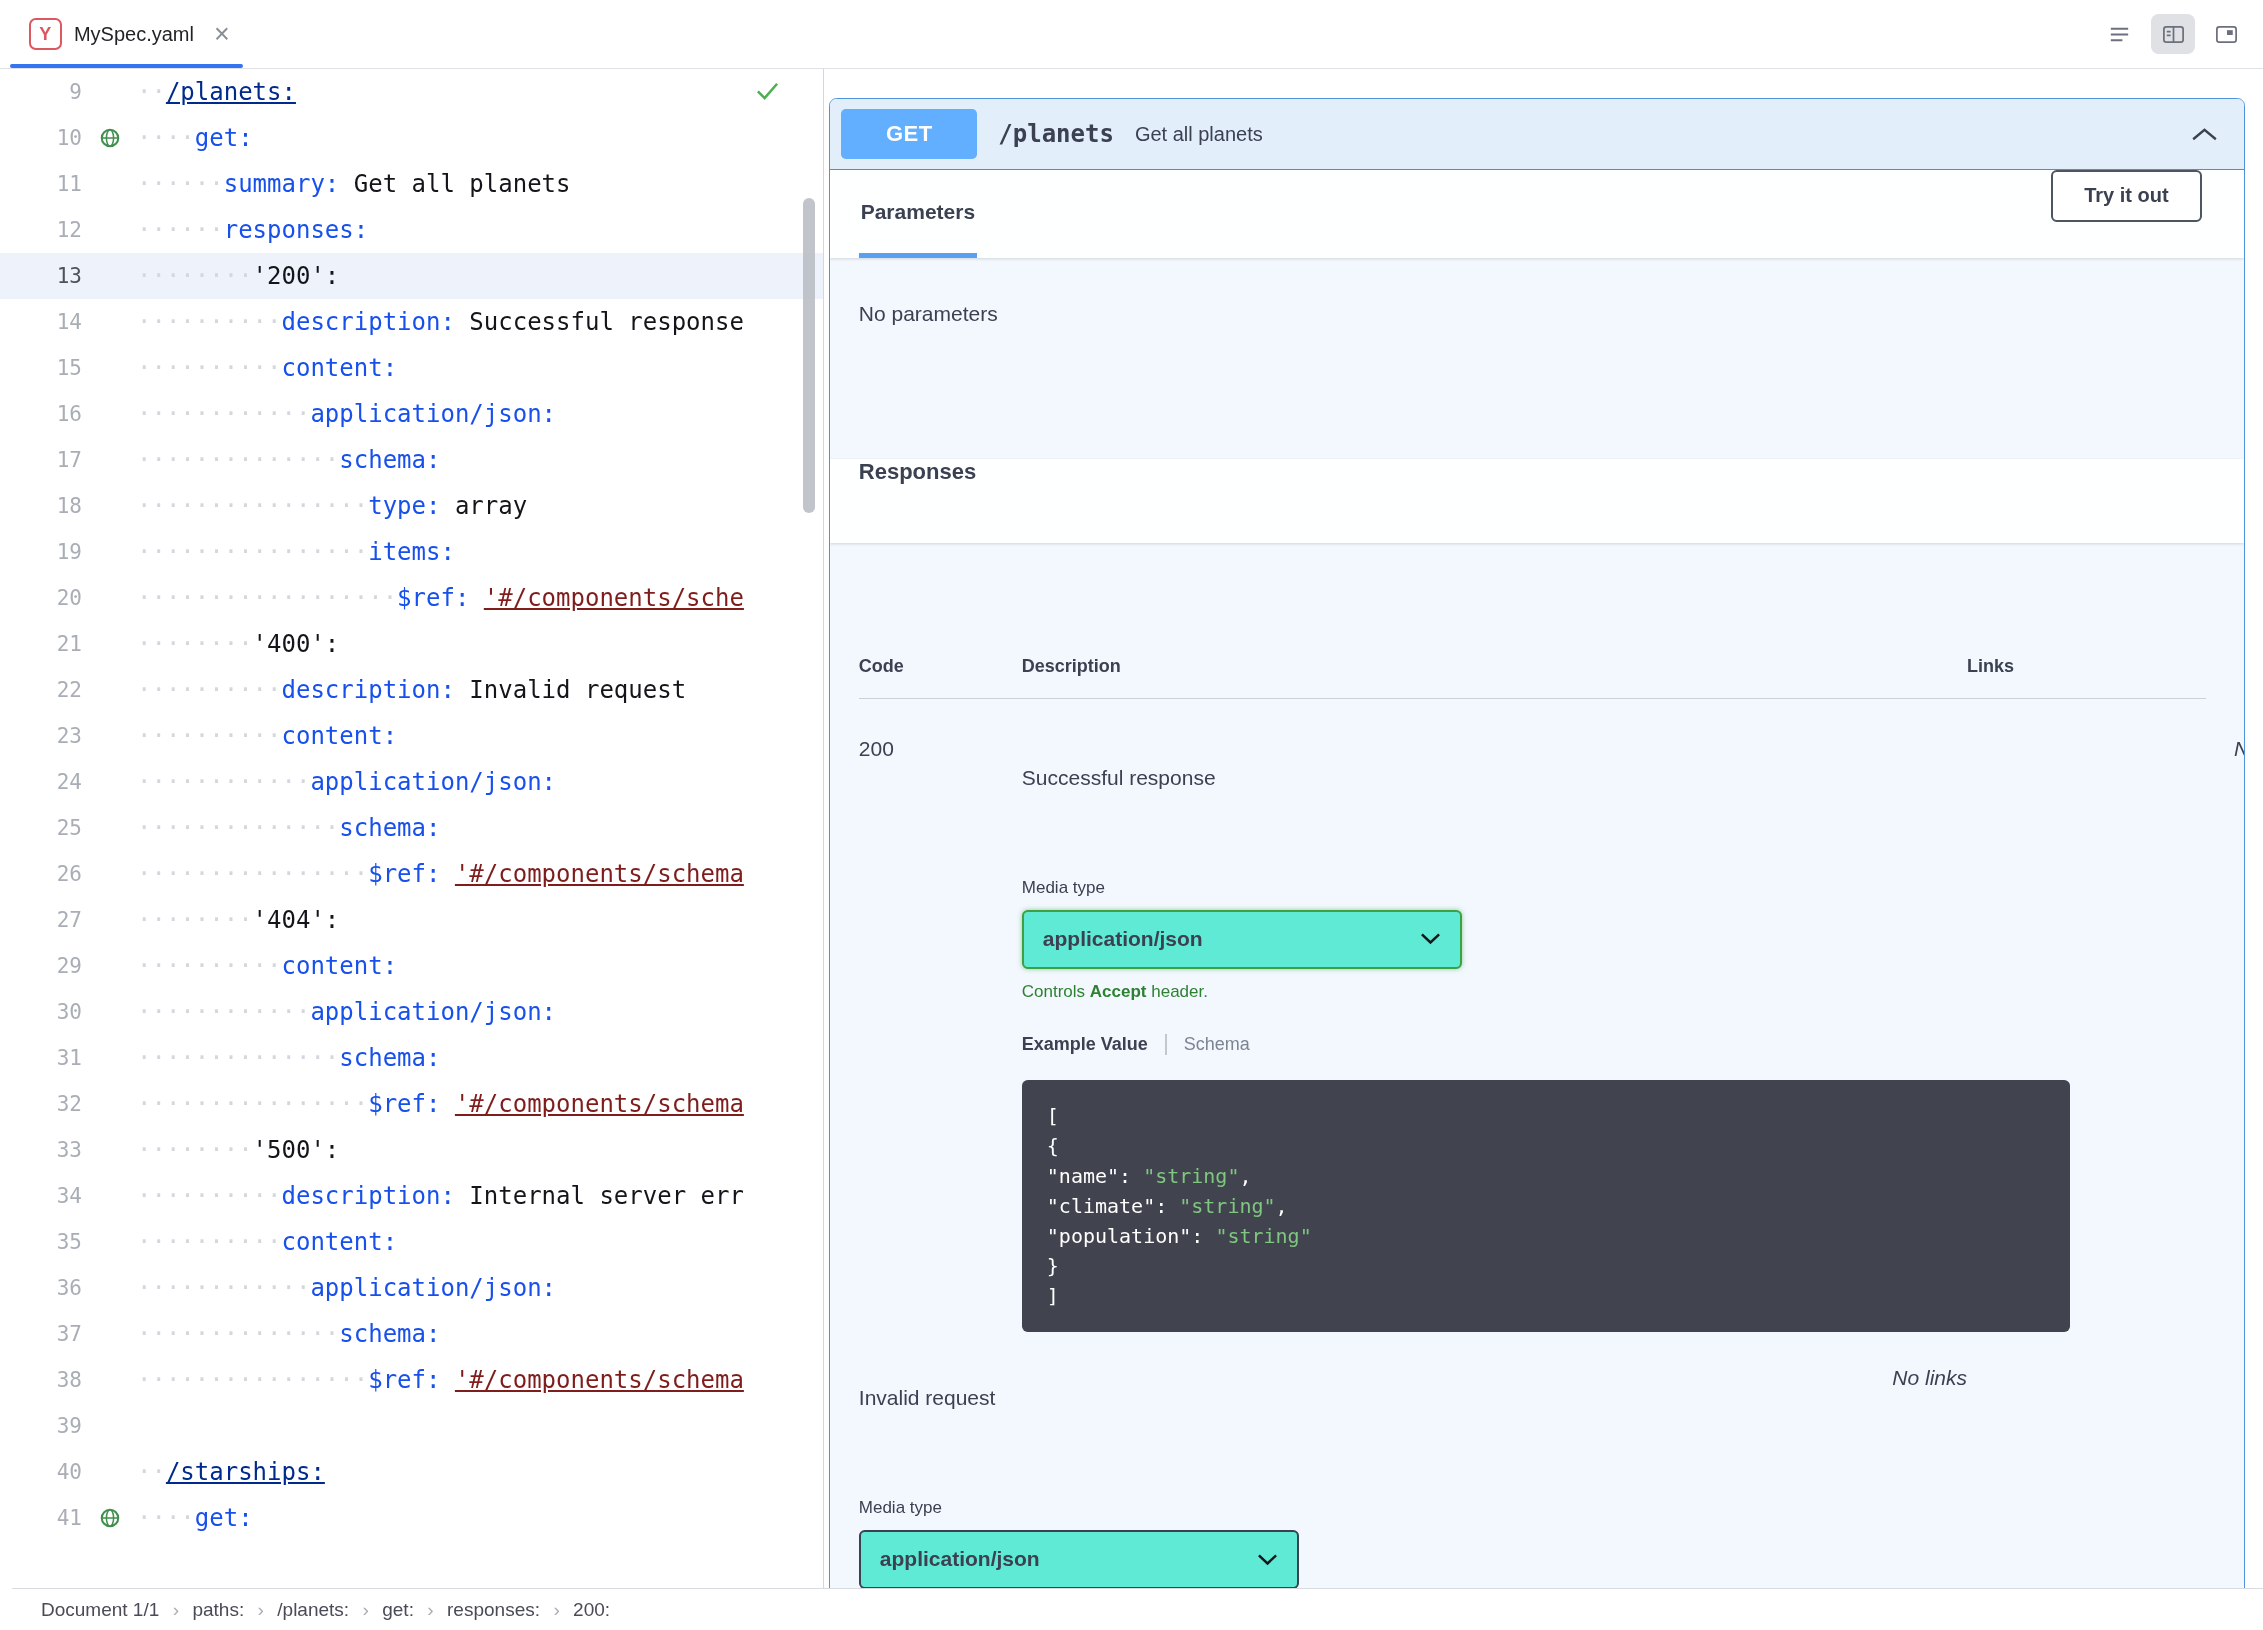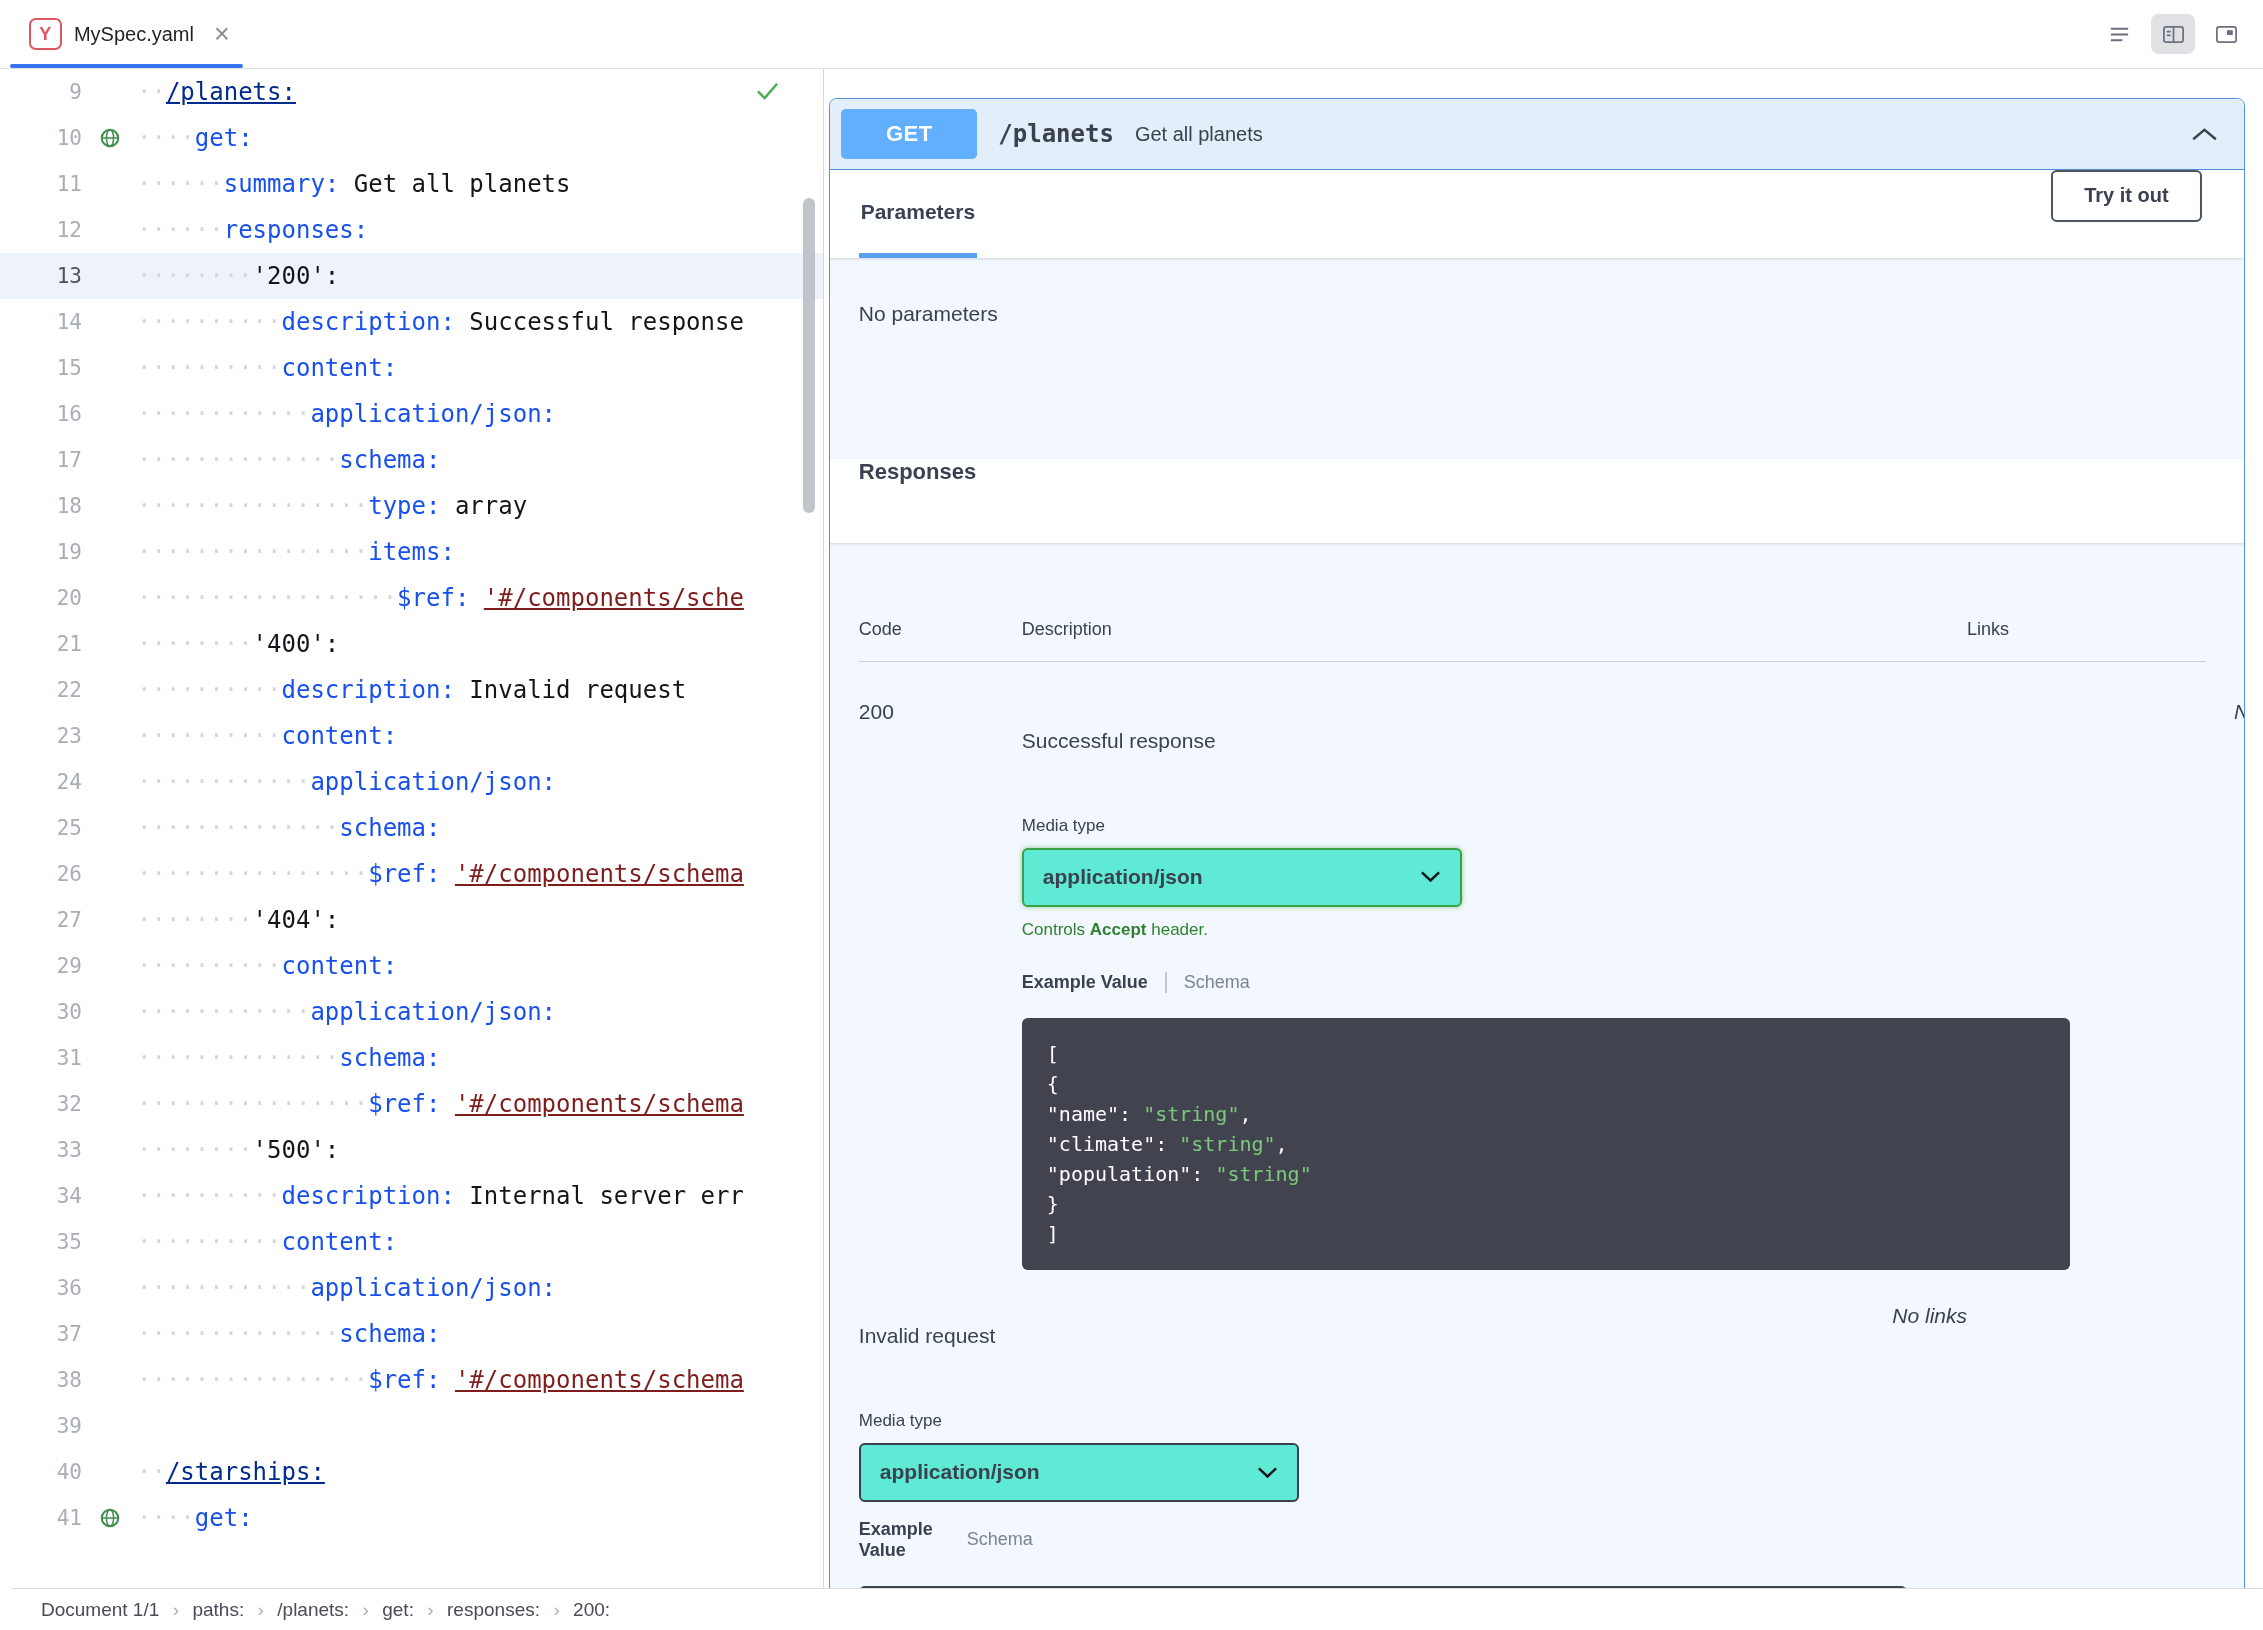--- a/index.html
+++ b/index.html
@@ -49,29 +49,29 @@
   .sec-params { height:88px; }
   .ptab { height:100%; display:flex; align-items:center; border-bottom:5.7px solid #5aa0f0; padding:0 1.9px; }
   .ptab span { font-size:21px; font-weight:bold; color:#3b4151; }
   .tryit { margin-left:auto; margin-right:13.4px; background:#fff; border:2.9px solid #4d5562; border-radius:5.7px; padding:12.4px 31px; font-size:20px; font-weight:bold; color:#3b4151; cursor:pointer; }
   .noparams { height:201px; padding:44px 29px 0; font-size:21px; color:#3b4151; }
   .sec-resp { height:84px; }
   .sec-resp span { font-size:22px; font-weight:bold; color:#3b4151; }
 
   .rtable { padding:0 38px 0 29px; }
   .thead { display:grid; grid-template-columns:163px 1fr 239px; padding:76px 0 21px; border-bottom:1px solid rgba(59,65,81,.22); }
-  .thead div { font-size:18px; font-weight:normal; color:#3b4151; }
+  .thead div { font-size:18px; font-weight:bold; color:#3b4151;margin-top:37px; }
   .th-links { text-align:left; }
   .rrow { display:grid; grid-template-columns:163px 1fr 239px; }
   .rcode { padding-top:38px; font-size:21px; color:#3b4151; }
   .rlinks { padding-top:38px; font-size:21px; color:#3b4151; font-style:italic; text-align:right; }
   .rdesc-text { margin-top:67px; font-size:21px; color:#3b4151; }
   .r2 .rcode, .r2 .rlinks { padding-top:34px; }
   .r2 .rdesc-text { margin-top:54px; }
-  .mtlabel { margin-top:63px; font-size:17px; color:#3b4151; }
+  .mtlabel { margin-top:88px; font-size:17px; color:#3b4151; }
   .select { margin-top:11.5px; width:440px; height:59px; background:#5eead4; border-radius:5.7px; display:flex; align-items:center; padding:0 19px; justify-content:space-between; cursor:pointer; }
   .select > span { font-size:21px; font-weight:bold; color:#3b4151; }
   .select.green { border:2.9px solid #3da144; box-shadow:0 0 5.7px rgba(61,161,68,.55); }
   .select.dark { border:2.9px solid #3b4151; }
   .ctrlnote { margin-top:13.4px; font-size:17px; color:#2f8132; }
   .ctrlnote b { font-weight:bold; }
   .extabs { margin-top:32.5px; display:flex; align-items:center; }
   .r2 .extabs { margin-top:17px; }
   .extab { font-size:18px; font-weight:bold; color:#3b4151; cursor:pointer; }
   .extab.inactive { color:#7d8492; font-weight:normal; }

